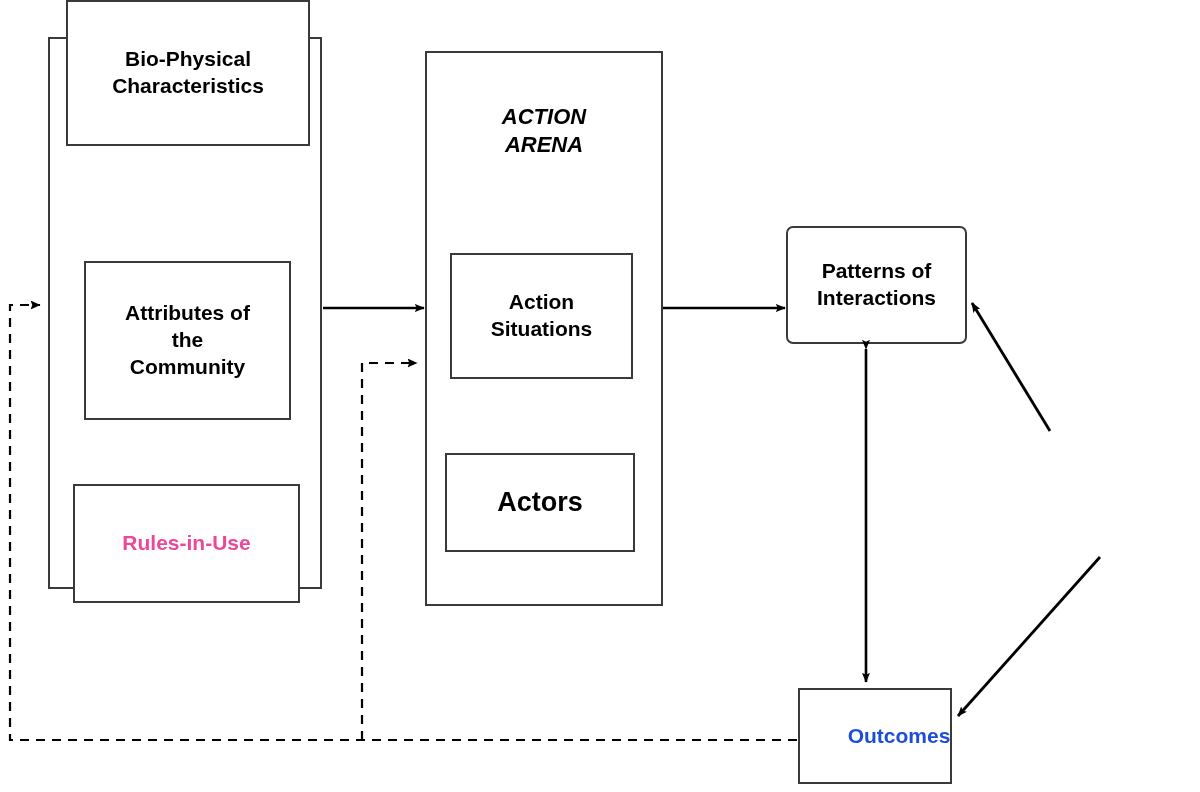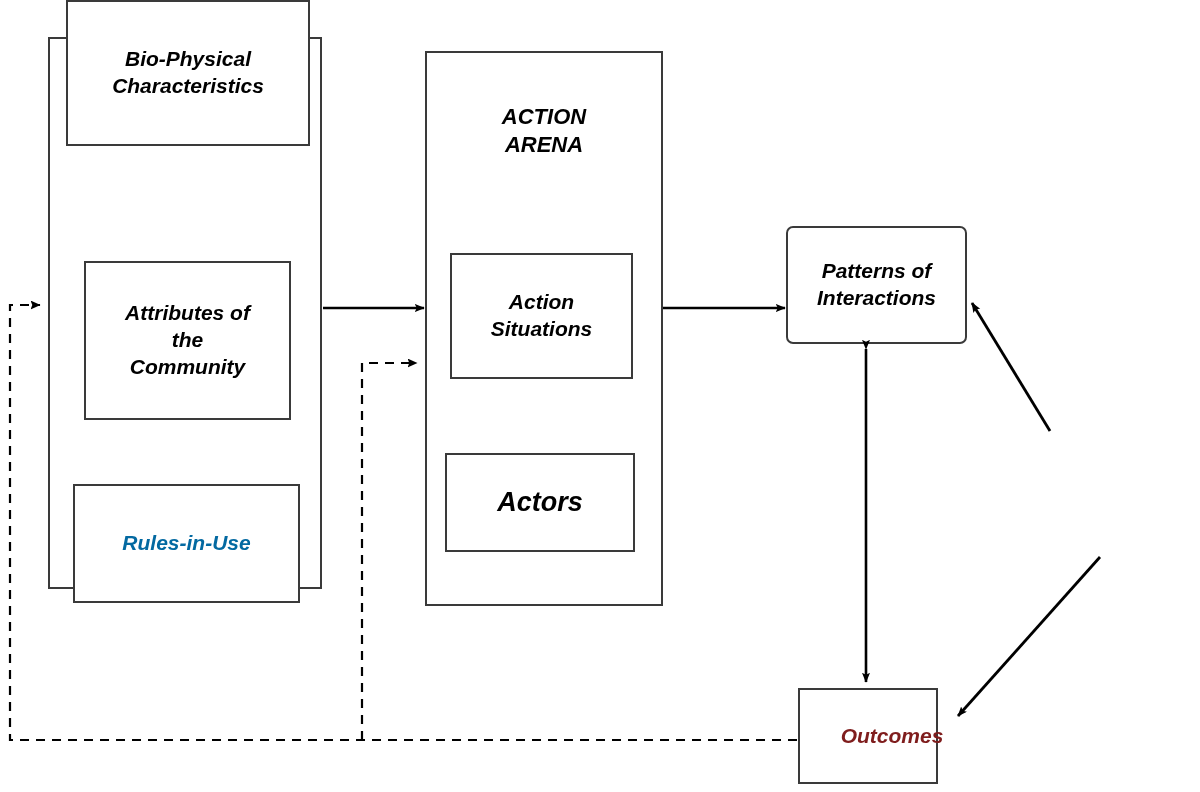--- a/index.html
+++ b/index.html
@@ -48,53 +48,53 @@
   }
   svg.overlay {
     position: absolute;
     left: 0;
     top: 0;
     width: 1200px;
     height: 792px;
     z-index: 8;
     pointer-events: none;
   }
-  .lbl { white-space: pre-line; font-style: italic; }
+  .lbl { white-space: pre-line; }
 </style>
 </head>
 <body>
 
 <div id="stage" style="background: rgb(255, 255, 255);">
 
   <div class="box container-box" id="exogenous-frame" style="left: 48px; top: 37px; width: 274px; height: 552px; border-color: rgb(58, 58, 58); color: rgb(0, 0, 0);"></div>
 
   <div class="box lbl" id="box-bio-physical" style="left: 66px; top: 0px; width: 244px; height: 146px; font-size: 21px; border-color: rgb(58, 58, 58); color: rgb(0, 0, 0);">Bio-Physical
 Characteristics</div>
 
   <div class="box lbl" id="box-attributes" style="left: 84px; top: 261px; width: 207px; height: 159px; font-size: 21px; border-color: rgb(58, 58, 58); color: rgb(0, 0, 0);">Attributes of
 the
 Community</div>
 
-  <div class="box lbl" id="box-rules" style="left: 73px; top: 484px; width: 227px; height: 119px; font-size: 21px; border-color: rgb(58, 58, 58); color: #0369a1;">Rules-in-Use</div>
+  <div class="box lbl" id="box-rules" style="left: 73px; top: 484px; width: 227px; height: 119px; font-size: 21px; border-color: rgb(58, 58, 58); color: #ec4899;">Rules-in-Use</div>
 
   <div class="box arena-box" id="arena-frame" style="left: 425px; top: 51px; width: 238px; height: 555px; border-color: rgb(58, 58, 58); color: rgb(0, 0, 0);">
     <div class="arena-title lbl" id="arena-title" style="font-size: 22px; margin-top: 50px;">ACTION
 ARENA</div>
   </div>
 
   <div class="box lbl" id="box-action-situations" style="left: 450px; top: 253px; width: 183px; height: 126px; font-size: 21px; border-color: rgb(58, 58, 58); color: rgb(0, 0, 0);">Action
 Situations</div>
 
   <div class="box lbl" id="box-actors" style="left: 445px; top: 453px; width: 190px; height: 99px; font-size: 27px; border-color: rgb(58, 58, 58); color: rgb(0, 0, 0);">Actors</div>
 
   <div class="box lbl" id="box-patterns" style="left: 786px; top: 226px; width: 181px; height: 118px; font-size: 21px; border-color: rgb(58, 58, 58); color: rgb(0, 0, 0); border-radius: 7px;">Patterns of
 Interactions</div>
 
 
-  <div class="box lbl" id="box-outcomes" style="left: 798px; top: 688px; width: 140px; height: 96px; font-size: 21px; border-color: rgb(58, 58, 58); color: #7f1d1d; padding-left: 48px;">Outcomes</div>
+  <div class="box lbl" id="box-outcomes" style="left: 798px; top: 688px; width: 154px; height: 96px; font-size: 21px; border-color: rgb(58, 58, 58); color: #1d4ed8; padding-left: 48px;">Outcomes</div>
 
   <svg class="overlay" viewBox="0 0 1200 792">
     <defs>
       <marker id="arrowSolid" markerWidth="11" markerHeight="11" refX="9.2" refY="4" orient="auto" markerUnits="userSpaceOnUse">
         <path d="M0,0 L10,4 L0,8 L2,4 z" fill="#000000"></path>
       </marker>
       <marker id="arrowSolidStart" markerWidth="11" markerHeight="11" refX="9.2" refY="4" orient="auto" markerUnits="userSpaceOnUse">
         <path d="M0,0 L10,4 L0,8 L2,4 z" fill="#000000"></path>
       </marker>
       <marker id="arrowDash" markerWidth="12" markerHeight="12" refX="9.5" refY="4.5" orient="auto" markerUnits="userSpaceOnUse">

